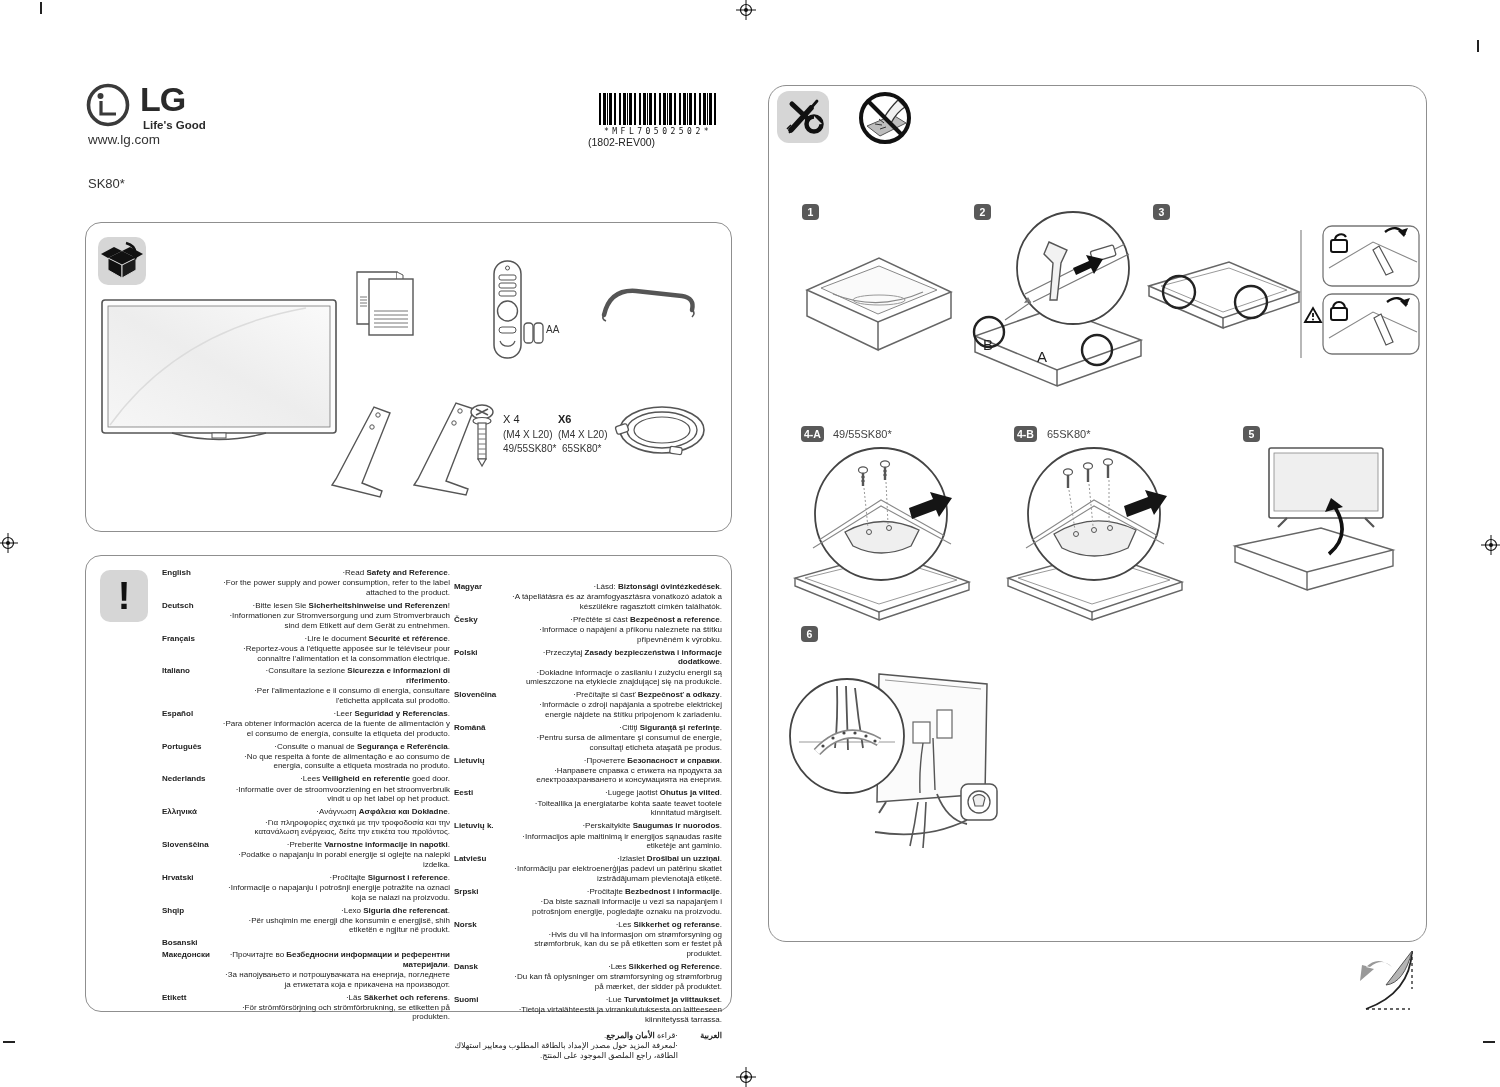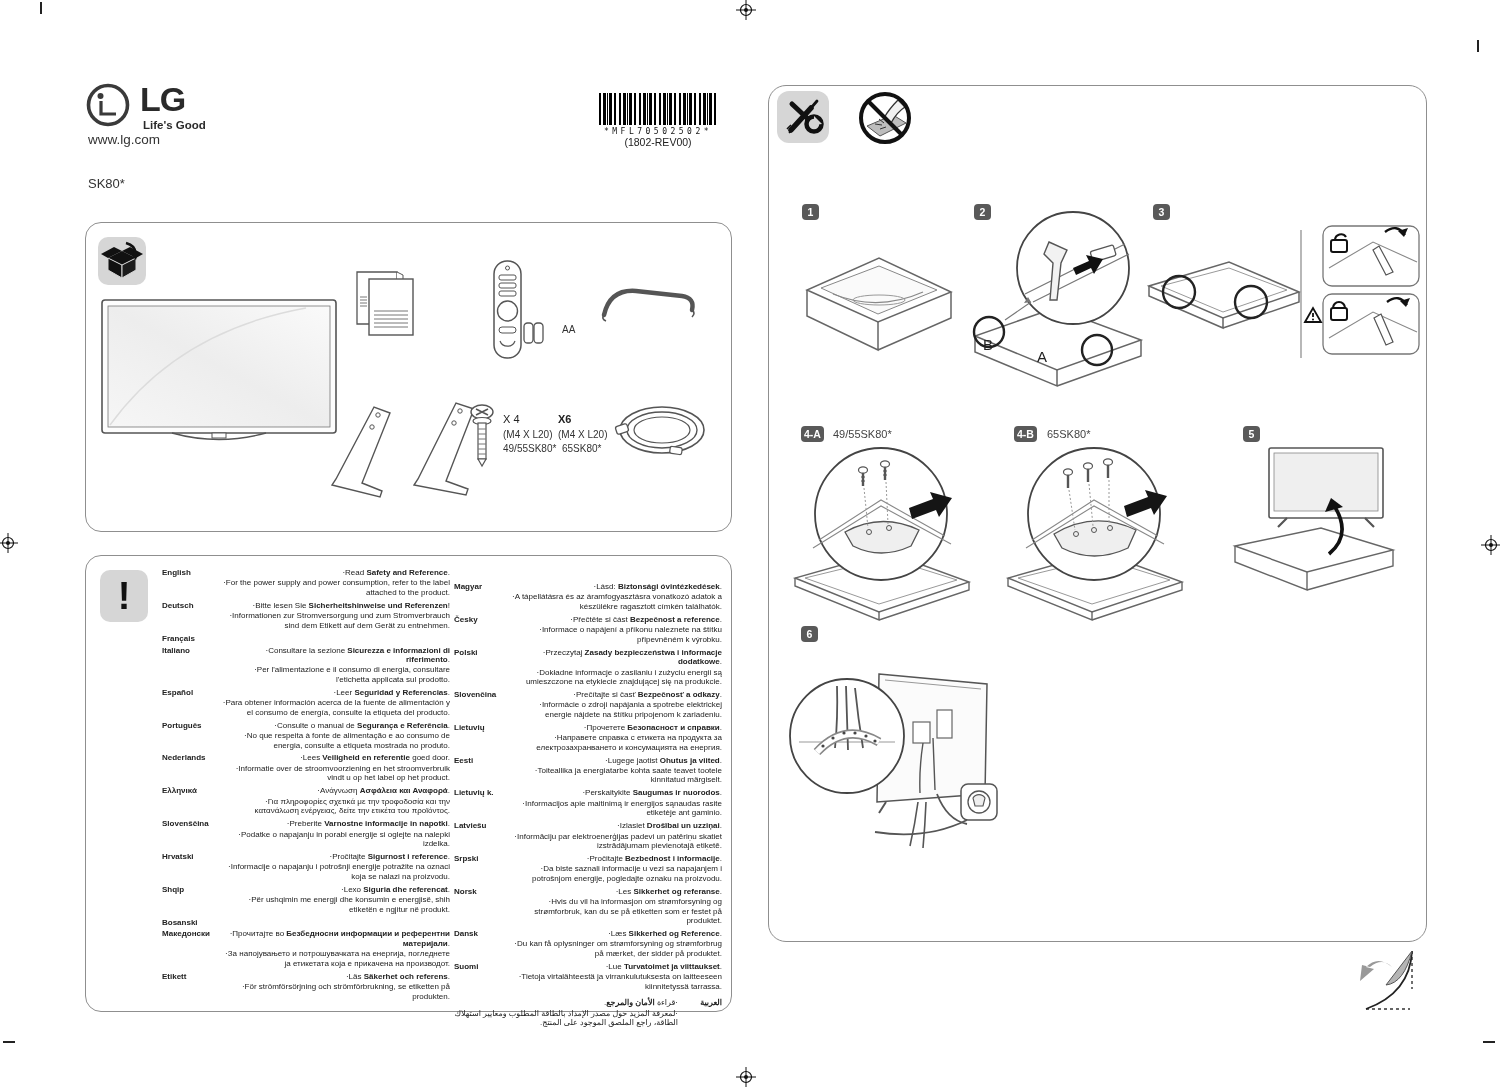--- a/index.html
+++ b/index.html
@@ -10,21 +10,21 @@
   .gray-sq{position:absolute;background:#d6d6d6;border-radius:10px;display:flex;align-items:center;justify-content:center;}
   .badge{position:absolute;min-width:11px;height:16px;background:#595959;color:#fff;border-radius:4px;
          font-size:10.5px;font-weight:bold;display:flex;align-items:center;justify-content:center;padding:0 3px;line-height:1;}
   .step-model{position:absolute;font-size:11px;color:#444;}
   .marker{position:absolute;font-size:15px;color:#222;}
   .txt{position:absolute;white-space:nowrap;}
   .barcode{position:absolute;background-color:#fff;
     background-image:repeating-linear-gradient(90deg,#000 0 2px,transparent 2px 5px),
                      repeating-linear-gradient(90deg,#000 0 1px,#fff 1px 4px);}
   .bc-code{position:absolute;text-align:center;font-family:"DejaVu Sans Mono",monospace;font-size:8px;letter-spacing:3.5px;color:#111;}
-  .bc-rev{position:absolute;text-align:center;font-size:10.5px;color:#222;}
+  .bc-rev{position:absolute;font-size:10.5px;color:#222;}
   .lang-col{position:absolute;}
   .lang-row{display:flex;margin-bottom:2.5px;}
   .lang-name{width:58px;flex:none;font-weight:bold;font-size:8px;line-height:1.18;}
   .lang-items{flex:1;font-size:8px;line-height:1.18;text-align:right;}
   .lang-item{margin-bottom:1px;}
   .lang-row[dir="rtl"]{direction:rtl;margin-top:6px;}
   .lang-row[dir="rtl"] .lang-name{width:44px;}
   .warn-glyph{font-size:38px;font-weight:900;color:#111;line-height:1;}
   svg{display:block;}
 </style>
@@ -117,21 +117,21 @@
       <circle cx="16.5" cy="9" r="2" fill="none" stroke="#555" stroke-width="1"></circle>
       <rect x="8" y="16" width="17" height="5" rx="2" fill="none" stroke="#555" stroke-width="1"></rect>
       <rect x="8" y="24" width="17" height="5" rx="2" fill="none" stroke="#555" stroke-width="1"></rect>
       <rect x="8" y="32" width="17" height="5" rx="2" fill="none" stroke="#555" stroke-width="1"></rect>
       <circle cx="16.5" cy="52" r="10" fill="none" stroke="#555" stroke-width="1.4"></circle>
       <rect x="8" y="68" width="17" height="6" rx="3" fill="none" stroke="#555" stroke-width="1"></rect>
       <path d="M9,82 a8,8 0 0 0 15,0" fill="none" stroke="#555" stroke-width="1.2"></path>
       <rect x="33" y="64" width="9" height="20" rx="3.5" fill="#fff" stroke="#555" stroke-width="1.3"></rect>
       <rect x="43" y="64" width="9" height="20" rx="3.5" fill="#fff" stroke="#555" stroke-width="1.3"></rect>
     </svg>
-    <div class="txt" style="left:476px;top:101px;font-size:10px;color:#333">AA</div>
+    <div class="txt" style="left:460px;top:101px;font-size:10px;color:#333">AA</div>
 
     <svg class="abs" style="left:512px;top:54px" width="104" height="50">
       <path d="M6,38 Q12,12 38,14 L84,19 Q97,21 94,33" fill="none" stroke="#555" stroke-width="4.5" stroke-linecap="round"></path>
       <path d="M6,38 q-3,4 2,6 M94,33 q4,3 0,7" fill="none" stroke="#555" stroke-width="1.6"></path>
     </svg>
 
     <svg class="abs" style="left:236px;top:156px" width="214" height="122">
       <path d="M14,100 L52,28 L68,34 L40,104 L60,112 L58,118 L10,106 Z" fill="#fff" stroke="#555" stroke-width="1.4"></path>
       <circle cx="56" cy="36" r="2.2" fill="none" stroke="#555"></circle>
         <circle cx="50" cy="48" r="2.2" fill="none" stroke="#555"></circle>
@@ -178,20 +178,24 @@
         </div>
         <div class="lang-row">
           <span class="lang-name">Deutsch</span>
           <div class="lang-items">
             <div class="lang-item">·Bitte lesen Sie <b>Sicherheitshinweise und Referenzen</b>!</div>
             <div class="lang-item">·Informationen zur Stromversorgung und zum Stromverbrauch sind dem Etikett auf dem Gerät zu entnehmen.</div>
           </div>
         </div>
         <div class="lang-row">
           <span class="lang-name">Français</span>
+          <div class="lang-items">
+            <div class="lang-item">·Lire le document <b>Sécurité et référence</b>.</div>
+            <div class="lang-item">·Reportez-vous à l'étiquette apposée sur le téléviseur pour connaître l'alimentation et la consommation électrique.</div>
+          </div>
         </div>
         <div class="lang-row">
           <span class="lang-name">Italiano</span>
           <div class="lang-items">
             <div class="lang-item">·Consultare la sezione <b>Sicurezza e informazioni di riferimento</b>.</div>
             <div class="lang-item">·Per l'alimentazione e il consumo di energia, consultare l'etichetta applicata sul prodotto.</div>
           </div>
         </div>
         <div class="lang-row">
           <span class="lang-name">Español</span>
@@ -210,21 +214,21 @@
         <div class="lang-row">
           <span class="lang-name">Nederlands</span>
           <div class="lang-items">
             <div class="lang-item">·Lees <b>Veiligheid en referentie</b> goed door.</div>
             <div class="lang-item">·Informatie over de stroomvoorziening en het stroomverbruik vindt u op het label op het product.</div>
           </div>
         </div>
         <div class="lang-row">
           <span class="lang-name">Ελληνικά</span>
           <div class="lang-items">
-            <div class="lang-item">·Ανάγνωση <b>Ασφάλεια και Αναφορά</b>.</div>
+            <div class="lang-item">·Ανάγνωση <b>Ασφάλεια και Dokładne</b>.</div>
             <div class="lang-item">·Για πληροφορίες σχετικά με την τροφοδοσία και την κατανάλωση ενέργειας, δείτε την ετικέτα του προϊόντος.</div>
           </div>
         </div>
         <div class="lang-row">
           <span class="lang-name">Slovenščina</span>
           <div class="lang-items">
             <div class="lang-item">·Preberite <b>Varnostne informacije in napotki</b>.</div>
             <div class="lang-item">·Podatke o napajanju in porabi energije si oglejte na nalepki izdelka.</div>
           </div>
         </div>
@@ -280,20 +284,27 @@
           <div class="lang-items">
             <div class="lang-item">·Przeczytaj <b>Zasady bezpieczeństwa i informacje dodatkowe</b>.</div>
             <div class="lang-item">·Dokładne informacje o zasilaniu i zużyciu energii są umieszczone na etykiecie znajdującej się na produkcie.</div>
           </div>
         </div>
         <div class="lang-row">
           <span class="lang-name">Slovenčina</span>
           <div class="lang-items">
             <div class="lang-item">·Prečítajte si časť <b>Bezpečnosť a odkazy</b>.</div>
             <div class="lang-item">·Informácie o zdroji napájania a spotrebe elektrickej energie nájdete na štítku pripojenom k zariadeniu.</div>
+          </div>
+        </div>
+        <div class="lang-row">
+          <span class="lang-name">Română</span>
+          <div class="lang-items">
+            <div class="lang-item">·Citiţi <b>Siguranţă şi referinţe</b>.</div>
+            <div class="lang-item">·Pentru sursa de alimentare şi consumul de energie, consultaţi eticheta ataşată pe produs.</div>
           </div>
         </div>
         <div class="lang-row">
           <span class="lang-name">Lietuvių</span>
           <div class="lang-items">
             <div class="lang-item">·Прочетете <b>Безопасност и справки</b>.</div>
             <div class="lang-item">·Направете справка с етикета на продукта за електрозахранването и консумацията на енергия.</div>
           </div>
         </div>
         <div class="lang-row">

